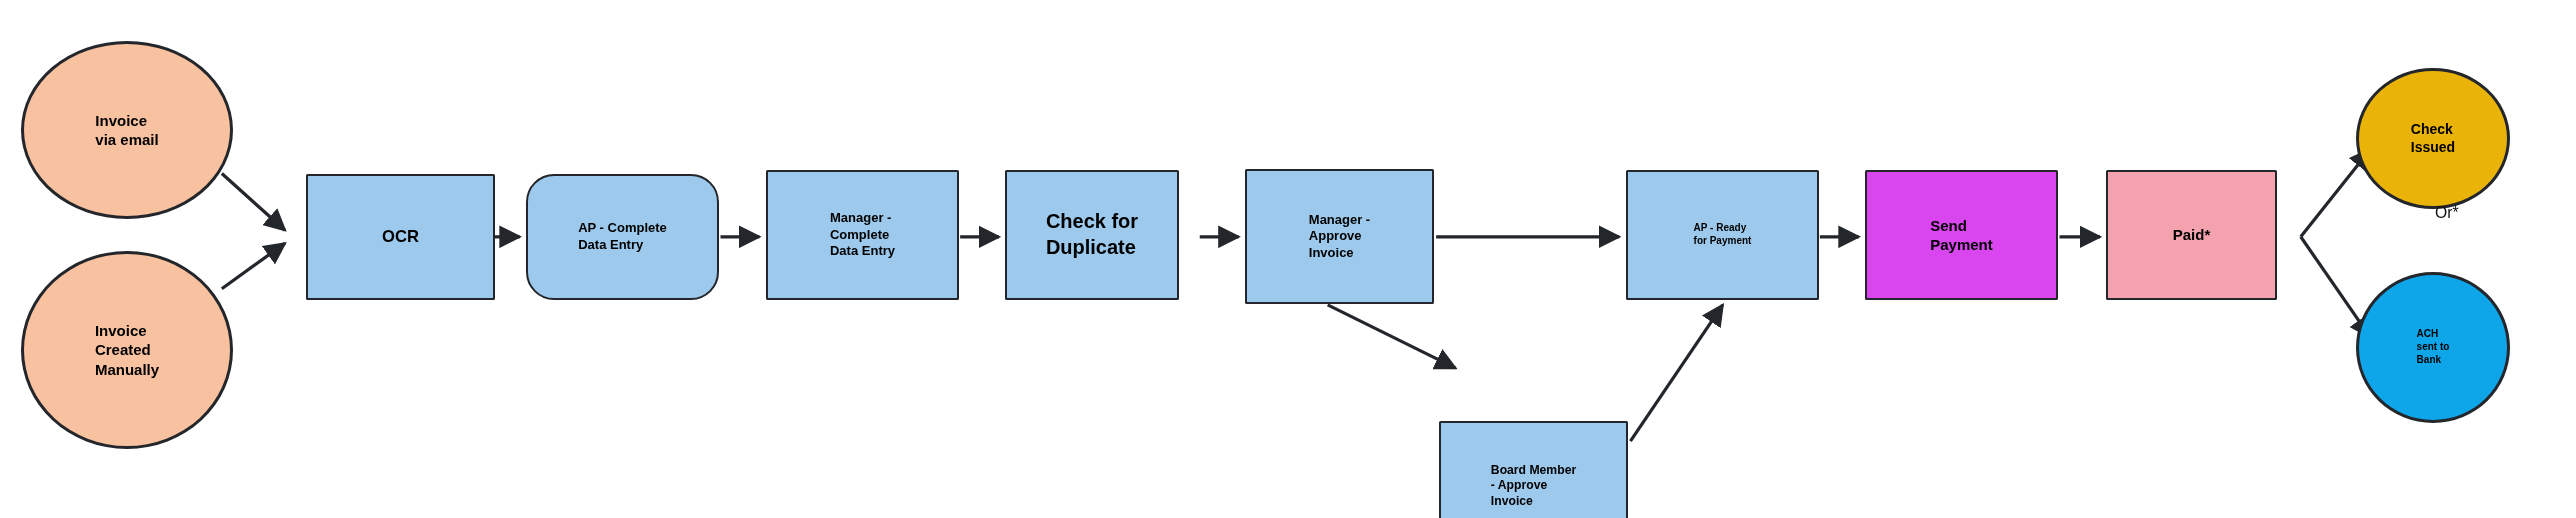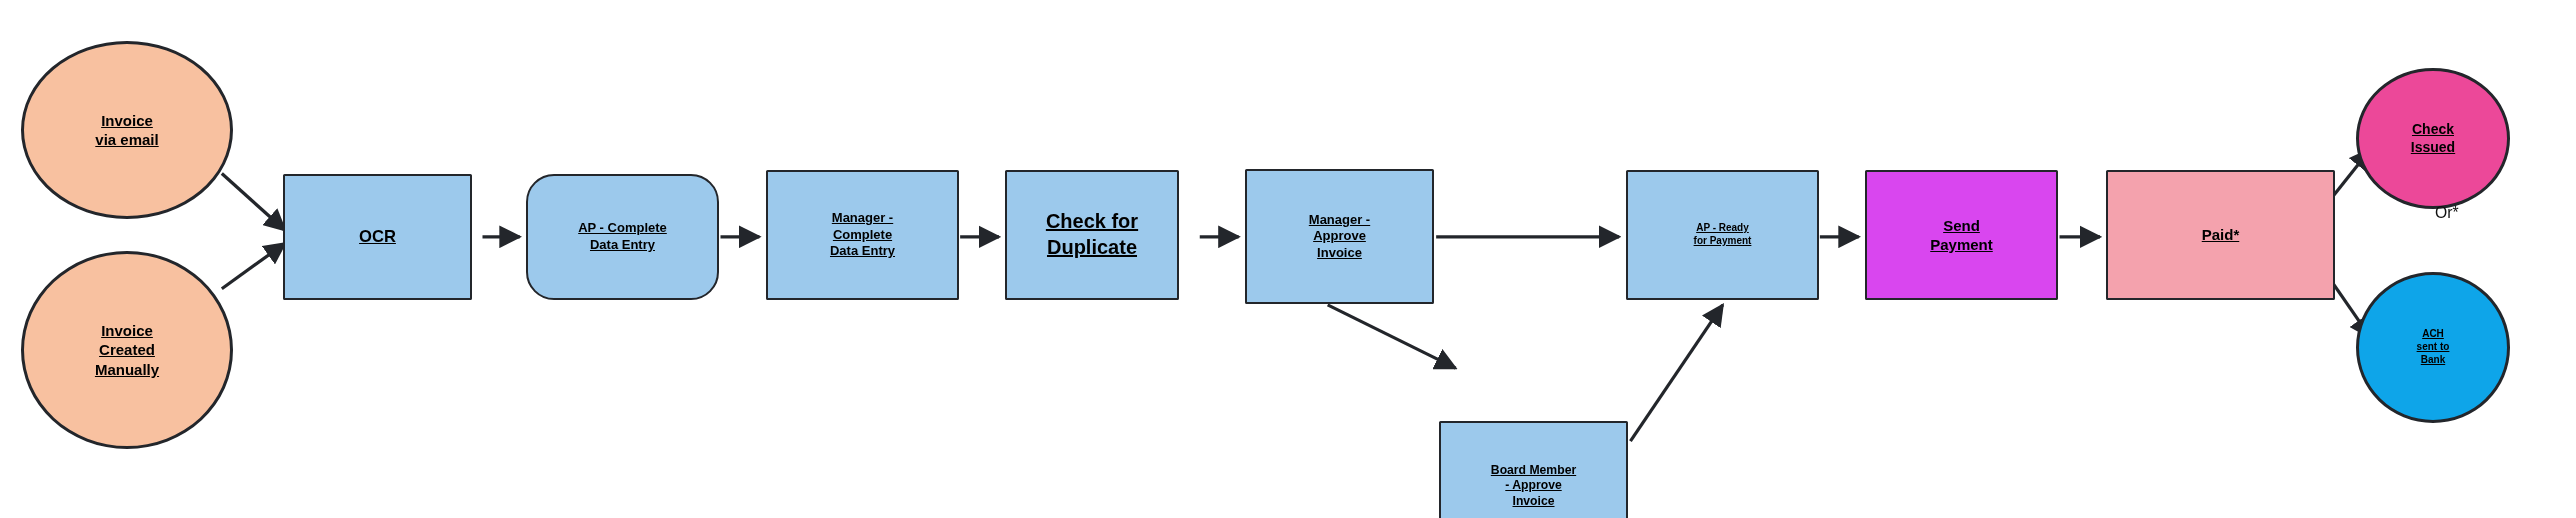--- a/index.html
+++ b/index.html
@@ -1,20 +1,20 @@
 <!DOCTYPE html>
 <html style="font-size:13px"><head>
 <meta charset="utf-8">
 <style>
   html,body{margin:0;padding:0;background:#ffffff;}
   body{font-family:"Liberation Sans", sans-serif;}
   #canvas{position:relative;width:2576px;height:519px;background:#ffffff;overflow:hidden;}
   #edges{position:absolute;left:0;top:0;width:2576px;height:519px;pointer-events:none;}
 
-  .node{position:absolute;box-sizing:border-box;display:flex;align-items:center;justify-content:center;text-align:center;color:#000000;font-weight:700;line-height:1.28;text-decoration:underline;}
+  .node{position:absolute;box-sizing:border-box;display:flex;align-items:center;justify-content:center;text-align:left;color:#000000;font-weight:700;line-height:1.28;}
 
   .node.box{border:2.4px solid #23262b;border-radius:1.6px;}
   .node.ellipse{border:3.2px solid #23262b;border-radius:50%;}
 
   .free-label{position:absolute;color:#111;font-weight:400;}
 </style>
 </head>
 <body>
 
 <div id="canvas">
@@ -42,21 +42,21 @@
     </g>
   </svg>
 
   <div id="nodes">
       <div class="node ellipse" style="left: 21px; top: 41px; width: 212px; height: 178px; background: rgb(248, 193, 160); font-size: 15px;">
         <span>Invoice<br>via email</span>
       </div>
       <div class="node ellipse" style="left: 21px; top: 251px; width: 212px; height: 198px; background: rgb(248, 193, 160); font-size: 15px;">
         <span>Invoice<br>Created<br>Manually</span>
       </div>
-      <div class="node box" style="left: 283px; top: 174px; width: 189px; height: 126px; background: rgb(156, 201, 236); font-size: 16.6px;">
+      <div class="node box" style="left: 306px; top: 174px; width: 189px; height: 126px; background: rgb(156, 201, 236); font-size: 16.6px;">
         <span>OCR</span>
       </div>
       <div class="node box" style="left: 526px; top: 174px; width: 193px; height: 126px; background: rgb(156, 201, 236); font-size: 13px; border-radius: 28px;">
         <span>AP - Complete<br>Data Entry</span>
       </div>
       <div class="node box" style="left: 766px; top: 170px; width: 193px; height: 130px; background: rgb(156, 201, 236); font-size: 13px;">
         <span>Manager -<br>Complete<br>Data Entry</span>
       </div>
       <div class="node box" style="left: 1005px; top: 170px; width: 174px; height: 130px; background: rgb(156, 201, 236); font-size: 20px;">
         <span>Check for<br>Duplicate</span>
@@ -66,24 +66,24 @@
       </div>
       <div class="node box" style="left: 1439px; top: 373px; width: 189px; height: 130px; background: rgb(156, 201, 236); font-size: 12.2px; margin-top: 48px;">
         <span>Board Member<br>- Approve<br>Invoice</span>
       </div>
       <div class="node box" style="left: 1626px; top: 170px; width: 193px; height: 130px; background: rgb(156, 201, 236); font-size: 10px;">
         <span>AP - Ready<br>for Payment</span>
       </div>
       <div class="node box" style="left: 1865px; top: 170px; width: 193px; height: 130px; background: #d946ef; font-size: 15px;">
         <span>Send<br>Payment</span>
       </div>
-      <div class="node box" style="left: 2106px; top: 170px; width: 229px; height: 130px; background: rgb(244, 162, 173); font-size: 15px;">
+      <div class="node box" style="left: 2106px; top: 170px; width: 171px; height: 130px; background: rgb(244, 162, 173); font-size: 15px;">
         <span>Paid*</span>
       </div>
-      <div class="node ellipse" style="left: 2356px; top: 68px; width: 154px; height: 141px; background: #ec4899; font-size: 14px;">
+      <div class="node ellipse" style="left: 2356px; top: 68px; width: 154px; height: 141px; background: #eab308; font-size: 14px;">
         <span>Check<br>Issued</span>
       </div>
       <div class="node ellipse" style="left: 2356px; top: 272px; width: 154px; height: 151px; background: #0ea5e9; font-size: 10px;">
         <span>ACH<br>sent to<br>Bank</span>
       </div>
     </div>
   <div id="labels">
       <div class="free-label" style="left: 2395px; top: 204px; font-size: 15.7px; margin-left: 40px;">Or*</div>
     </div>
 

